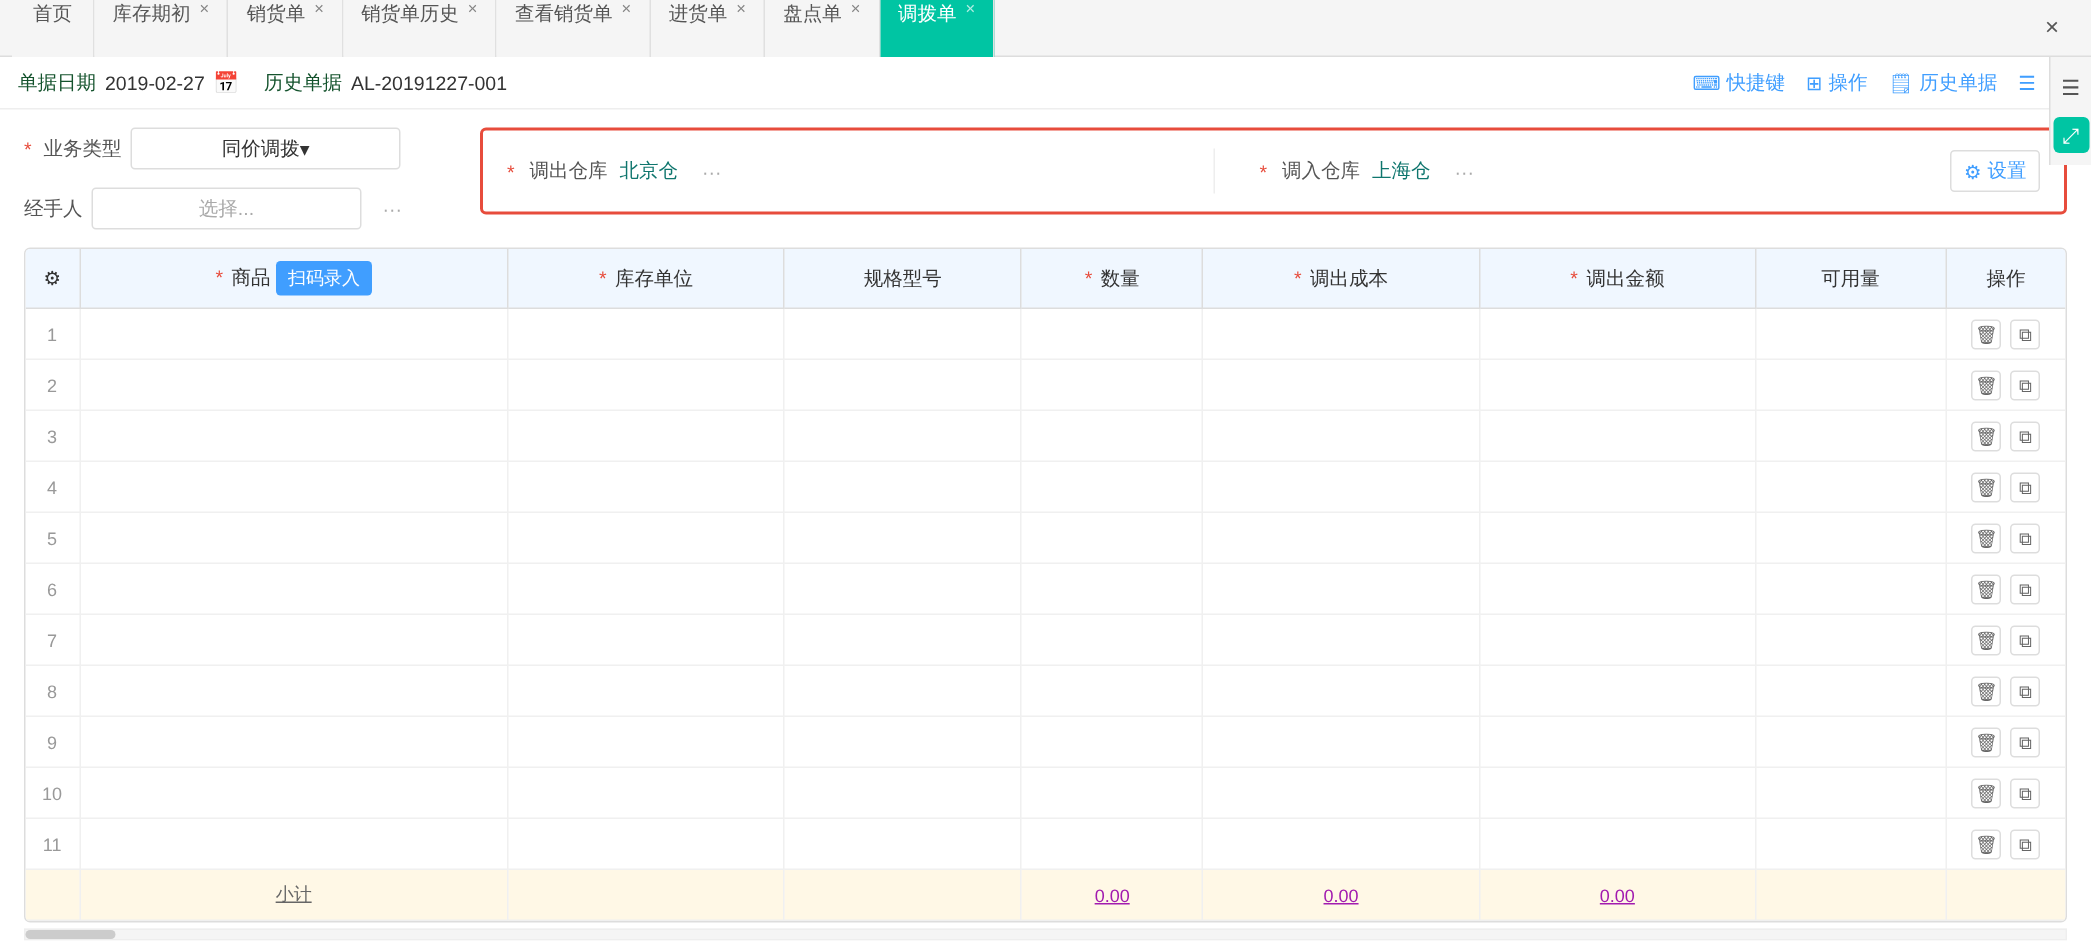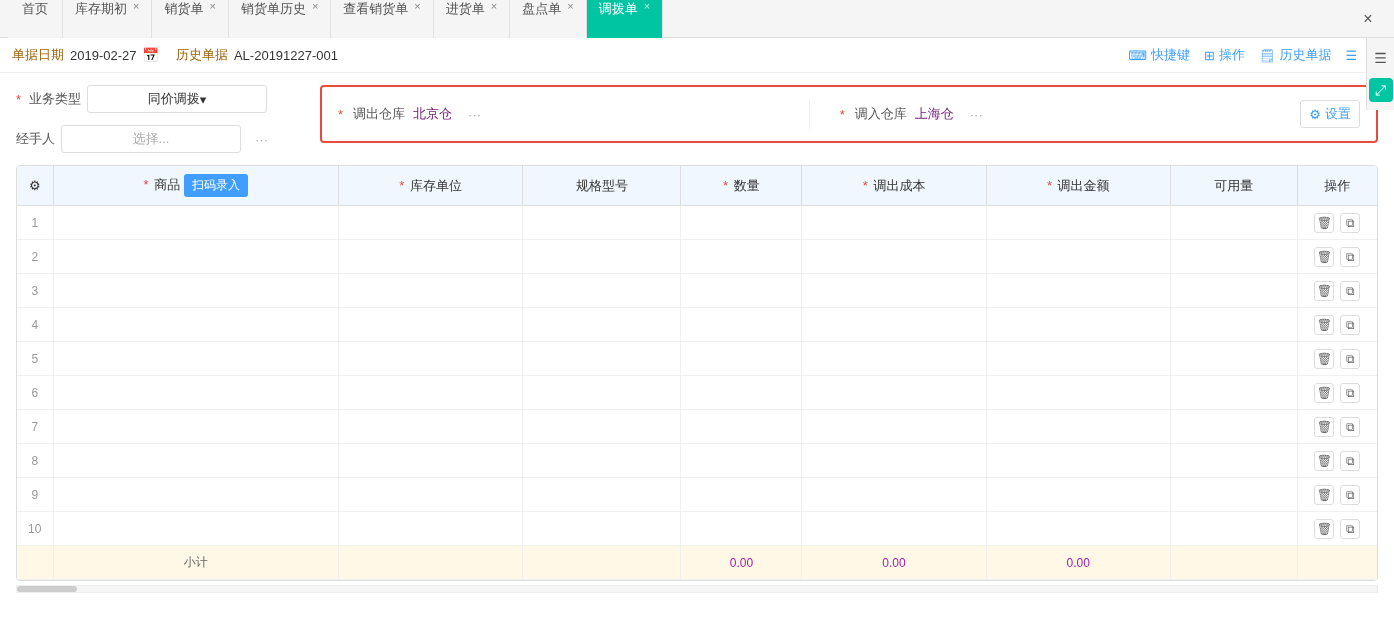--- a/index.html
+++ b/index.html
@@ -60,21 +60,21 @@
       align-items: center;
       padding: 8px 12px;
       border-bottom: 1px solid #eee;
       gap: 16px;
     }
     .toolbar-field {
       display: flex;
       align-items: center;
       gap: 6px;
     }
-    .toolbar-label { color: #a16207; font-family: Liberation Mono, monospace; }
+    .toolbar-label { color: #14532d; font-family: Liberation Mono, monospace; }
     .toolbar-value { color: #333; font-weight: 500; }
     .toolbar-right {
       margin-left: auto;
       display: flex;
       align-items: center;
       gap: 14px;
       color: #409eff;
       font-size: 12px;
     }
     .toolbar-right-item {
@@ -112,21 +112,21 @@
       gap: 20px;
       position: relative;
     }
     .form-field {
       display: flex;
       align-items: center;
       gap: 6px;
     }
     .required-star { color: #e74c3c; margin-right: 2px; }
     .field-label { color: #555; }
-    .field-value { color: #701a75; text-align: right; }
+    .field-value { color: #0f766e; text-align: right; }
     .field-select {
       width: 180px;
       padding: 4px 8px;
       border: 1px solid #ddd;
       border-radius: 3px;
       cursor: pointer;
       display: flex;
       align-items: center;
       justify-content: center;
     }
@@ -222,20 +222,21 @@
       cursor: pointer;
       border: 1px solid #ddd;
       border-radius: 3px;
       color: #666;
       font-size: 12px;
     }
     .subtotal-row td {
       background: #fff8e6;
       font-size: 12px;
       color: #666;
+      text-decoration: underline;
     }
     .subtotal-row td.subtotal-num { color: #a21caf; font-weight: 500; }
 
     
     .right-sidebar {
       position: fixed;
       right: 0;
       top: 38px;
       width: 28px;
       display: flex;
@@ -572,20 +573,36 @@
       <td></td>
       <td>
         <div class="op-icons">
           <div class="op-icon" title="删除">🗑</div>
           <div class="op-icon" title="复制">⧉</div>
         </div>
       </td>
     </tr>
         <tr>
       <td class="row-num">10</td>
+      <td></td>
+      <td></td>
+      <td></td>
+      <td></td>
+      <td></td>
+      <td></td>
+      <td></td>
+      <td>
+        <div class="op-icons">
+          <div class="op-icon" title="删除">🗑</div>
+          <div class="op-icon" title="复制">⧉</div>
+        </div>
+      </td>
+    </tr>
+        <tr>
+      <td class="row-num">11</td>
       <td></td>
       <td></td>
       <td></td>
       <td></td>
       <td></td>
       <td></td>
       <td></td>
       <td>
         <div class="op-icons">
           <div class="op-icon" title="删除">🗑</div>

